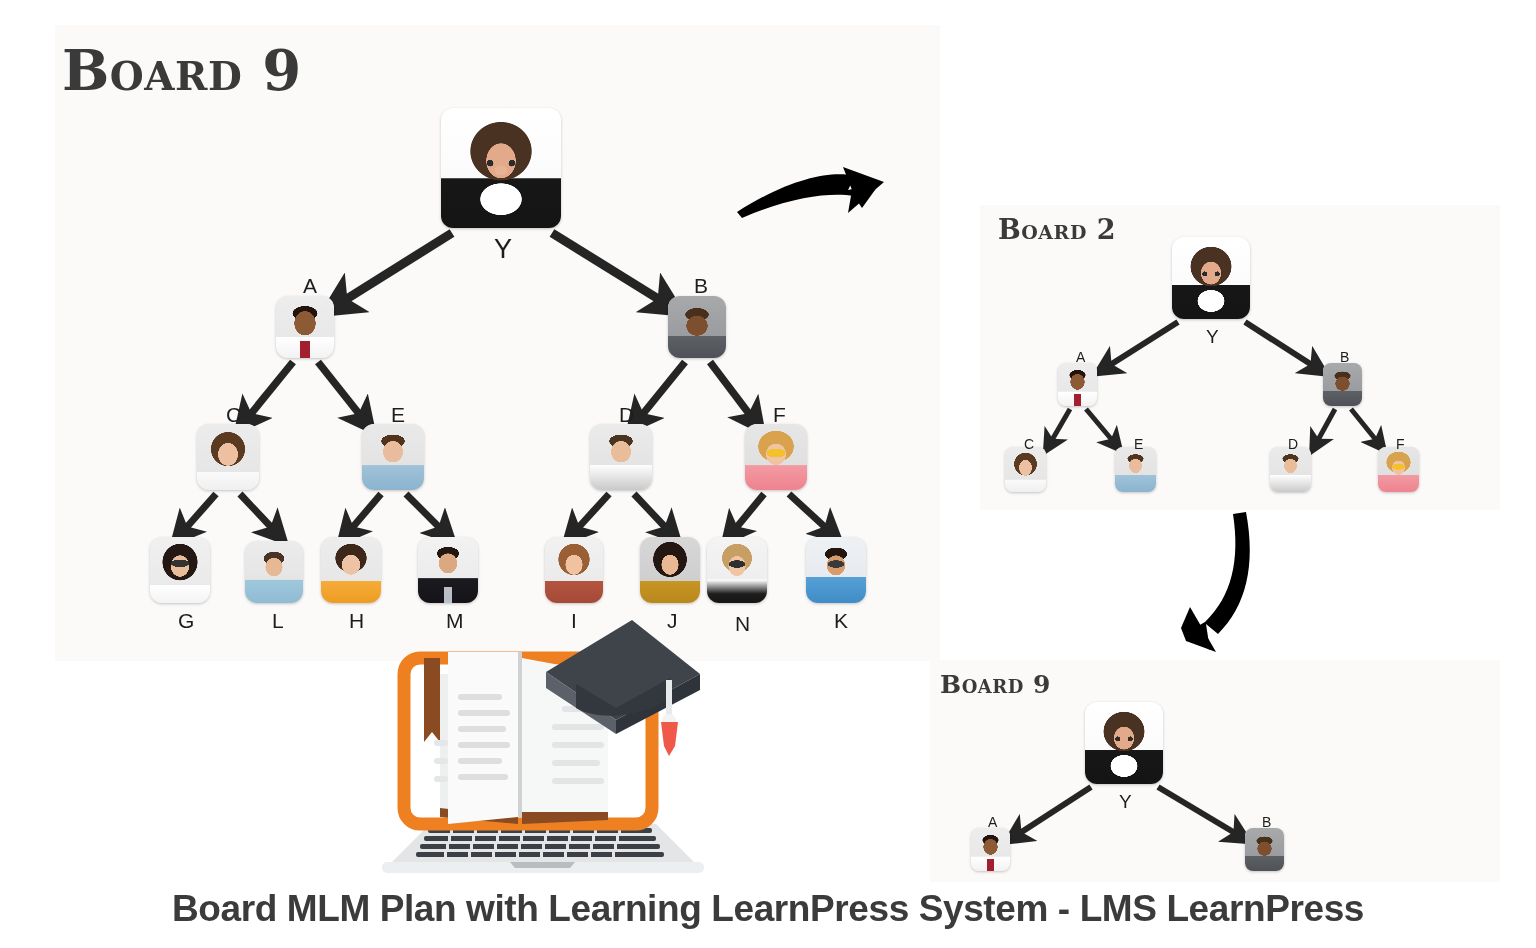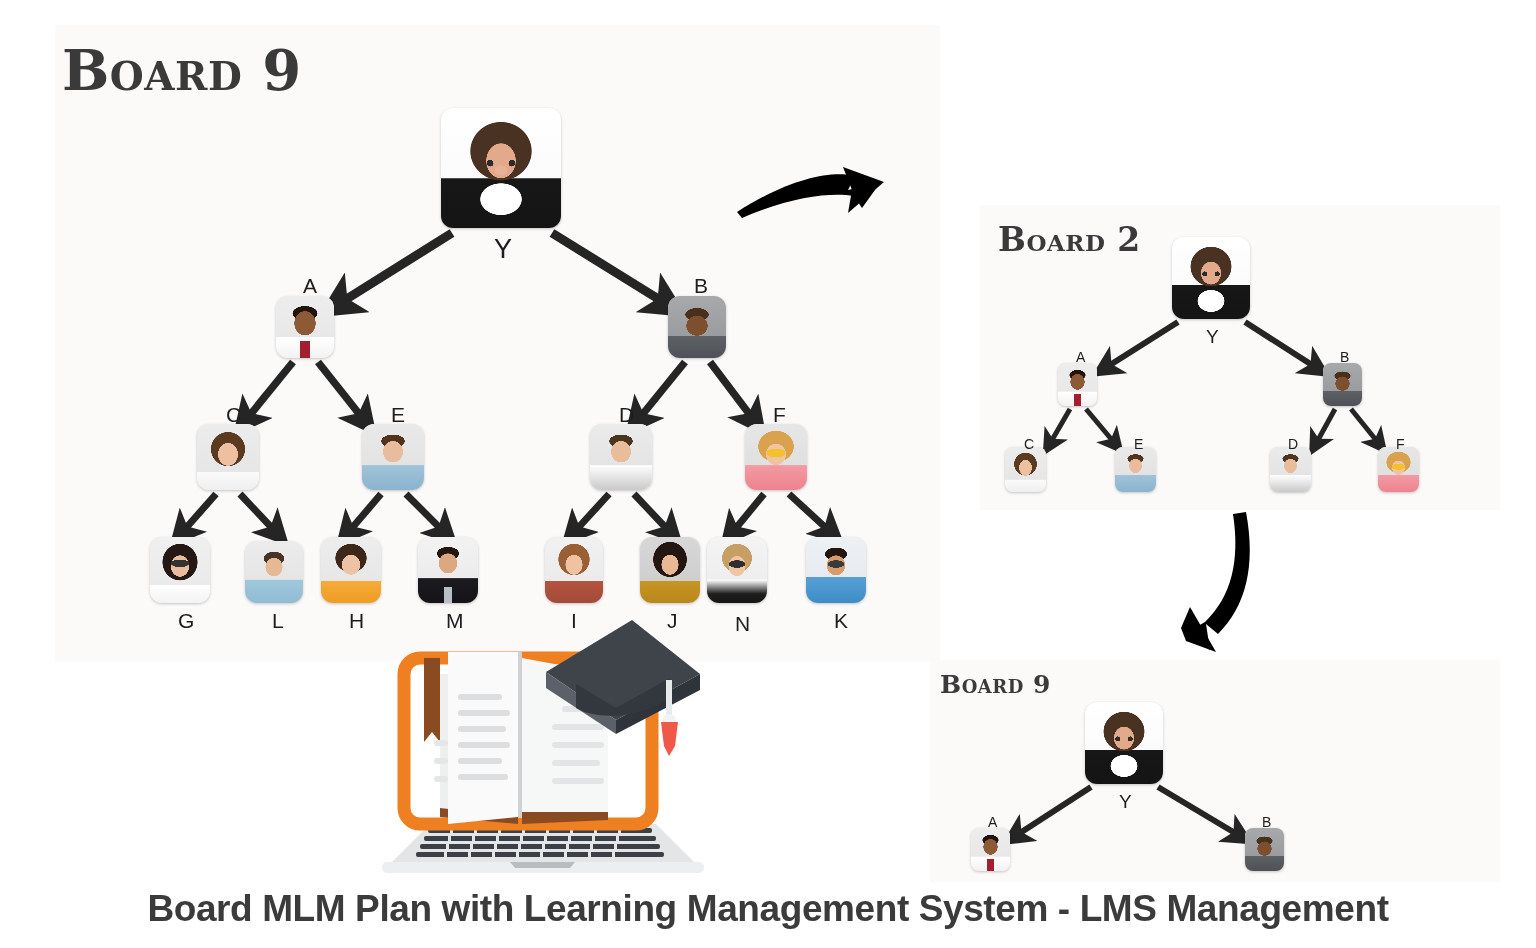--- a/index.html
+++ b/index.html
@@ -31,21 +31,21 @@
     position: absolute;
     color: #3a3a3a;
     font-family: "DejaVu Serif", serif;
     font-weight: bold;
     font-variant: small-caps;
     letter-spacing: 0.5px;
     white-space: nowrap;
     line-height: 1;
   }
   #board1-title { left: 62px;  top: 42px;  font-size: 56px; }
-  #board2-title { left: 998px; top: 223px; font-size: 33px; }
+  #board2-title { left: 998px; top: 216px; font-size: 27px; }
   #board3-title { left: 940px; top: 672px; font-size: 25px; }
 
   
   .node {
     position: absolute;
     border-radius: 12px;
     overflow: hidden;
     background: #ececec;
     box-shadow: 0 1px 3px rgba(0,0,0,0.22);
   }
@@ -460,15 +460,15 @@
       <path d="M176 60 L246 108 L246 122 L176 76 Z" fill="#5b6069"></path>
       <path d="M246 108 L330 62 L330 78 L246 122 Z" fill="#2f333a"></path>
       <path d="M206 72 L206 96 C 230 110, 276 104, 300 86 L300 66 L246 96 Z" fill="#33373e"></path>
       <path d="M296 68 L302 68 L302 104 L296 104 Z" fill="#e7e9ea"></path>
       <ellipse cx="299" cy="108" rx="7" ry="6" fill="#f2f3f3"></ellipse>
       <path d="M292 110 Q 299 136, 307 112 Q 302 128, 299 142 Q 296 126, 292 110 Z" fill="#f0584a"></path>
       <path d="M291 110 L308 110 L305 134 L299 144 L294 134 Z" fill="#f0584a"></path>
     </g>
   </svg>
 
-  <div id="footer-caption">Board MLM Plan with Learning Management System - LMS Management</div>
+  <div id="footer-caption">Board MLM Plan with Learning LearnPress System - LMS LearnPress</div>
 
 </div>
 
 </body></html>

